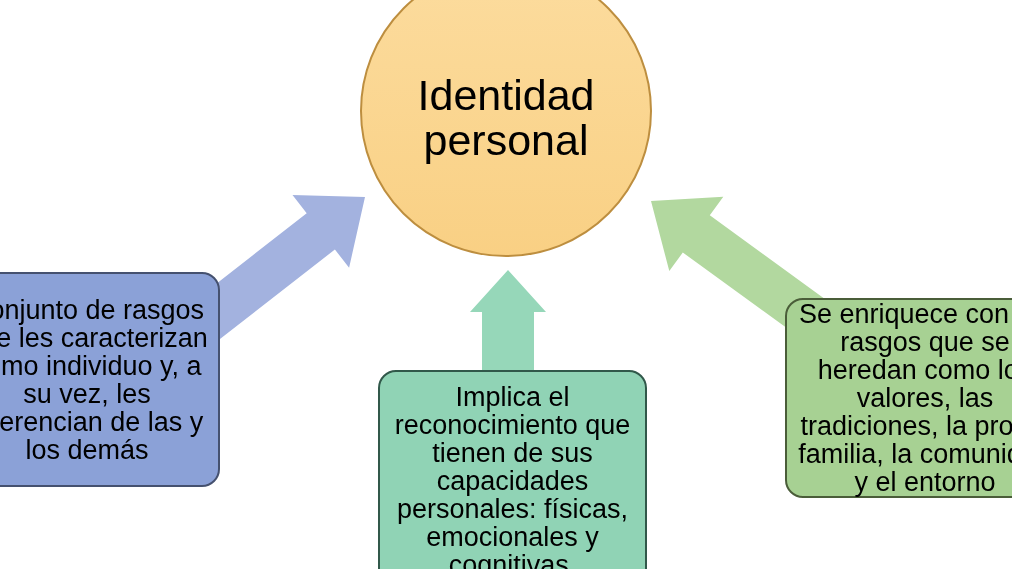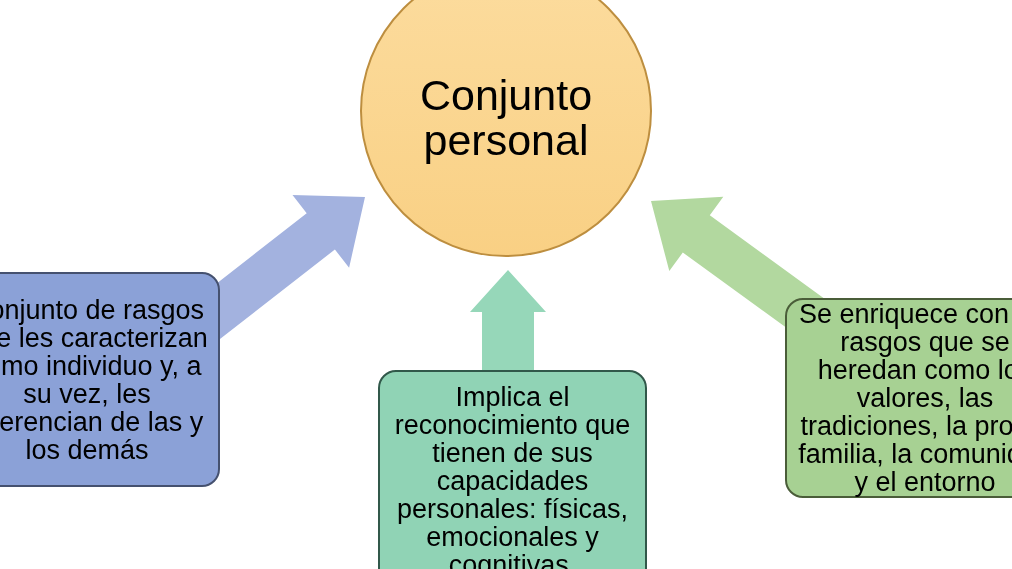--- a/index.html
+++ b/index.html
@@ -70,17 +70,17 @@
     <span>Se enriquece con los
 rasgos que se
 heredan como los
 valores, las
 tradiciones, la propia
 familia, la comunidad
 y el entorno</span>
   </div>
 
   <div class="hub-circle">
-    <span class="hub-label">Conjunto
+    <span class="hub-label">Identidad
 personal</span>
   </div>
 
 </div>
 
 </body></html>

